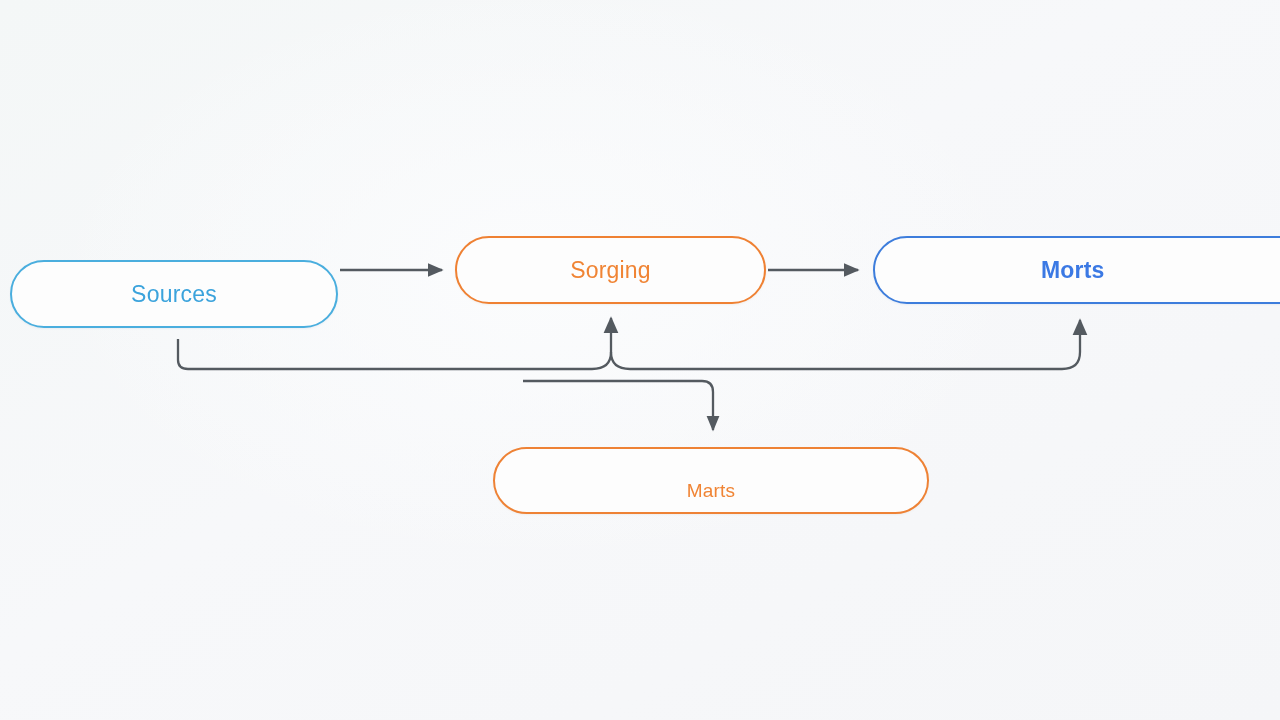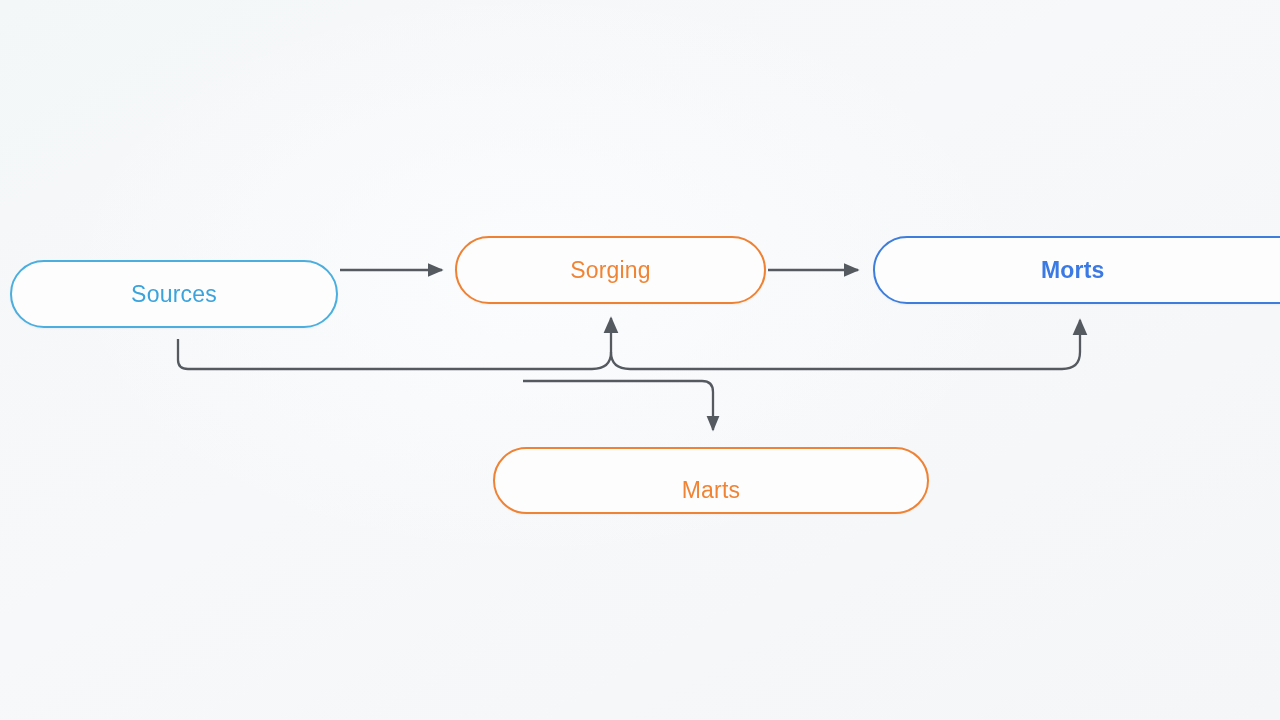--- a/index.html
+++ b/index.html
@@ -97,21 +97,21 @@
     left: 493px;
     top: 447px;
     width: 436px;
     height: 67px;
     border: 2.2px solid #ee8235;
     border-radius: 34px;
     box-shadow: 0 1px 2px rgba(150,110,70,0.07);
   }
   #node-marts .node-label {
     color: #f08434;
-    font-size: 23px;
+    font-size: 19px;
     margin-top: 20px;
   }
 </style>
 </head>
 <body>
 
 <div id="canvas">
 
   <svg id="edge-layer" viewBox="0 0 1280 720" xmlns="http://www.w3.org/2000/svg">
     <defs>

